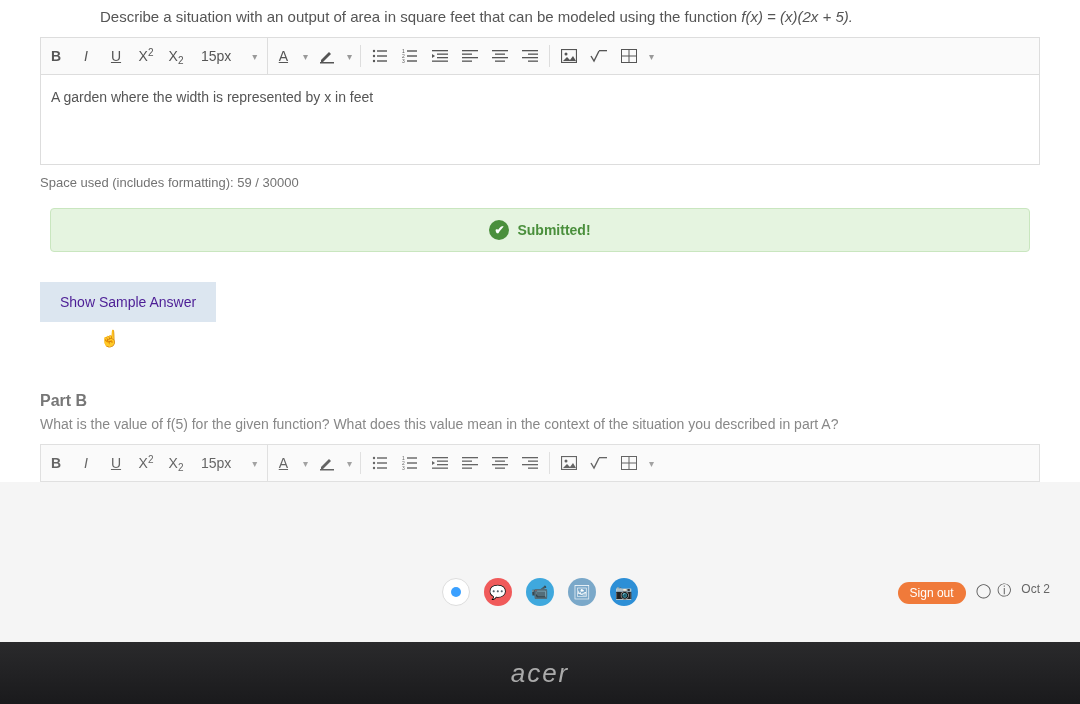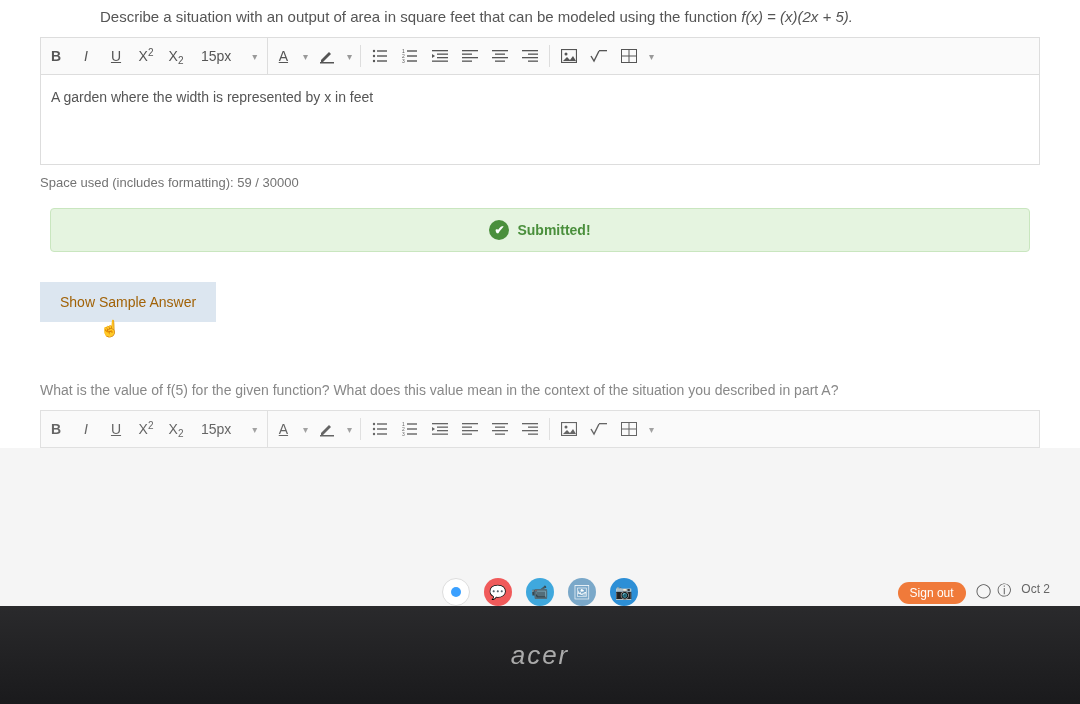--- a/index.html
+++ b/index.html
@@ -81,26 +81,26 @@
     margin: 0 10px 30px 10px;
   }
   .check {
     width: 20px; height: 20px; border-radius: 50%;
     background: #4a8f3c; color: #fff;
     display: flex; align-items: center; justify-content: center;
     font-size: 12px;
   }
   .sample-btn {
     background: #dce6f0;
-    color: #a16207;
+    color: #4c1d95;
     border: none;
     padding: 12px 20px;
     font-size: 14px;
     cursor: pointer;
-    margin-bottom: 1px;
+    margin-bottom: 11px;
   }
   .cursor-hand {
     position: relative;
     left: 60px;
     top: -4px;
     font-size: 16px;
     color: #666;
   }
   .part-b-block { margin-top: 40px; }
   .part-b-title {
@@ -152,21 +152,21 @@
     color: #555;
     font-size: 14px;
   }
   .date-lbl {
     color: #666;
     font-size: 12px;
   }
   .laptop-bezel {
     position: absolute;
     bottom: 0; left: 0; right: 0;
-    height: 98px;
+    height: 62px;
     background: linear-gradient(#2a2a2c, #1a1a1c);
     display: flex;
     align-items: center;
     justify-content: center;
   }
   .brand {
     color: #aaa;
     font-style: italic;
     font-size: 26px;
     letter-spacing: 2px;
@@ -298,20 +298,21 @@
 
   <div class="submitted-bar">
     <span class="check">✔</span>
     <span>Submitted!</span>
   </div>
 
   <button class="sample-btn">Show Sample Answer</button>
   <div class="cursor-hand">☝</div>
 
   <div class="part-b-block">
+    <div class="part-b-title">Part B</div>
     <div class="part-b-q">What is the value of f(5) for the given function? What does this value mean in the context of the situation you described in part A?</div>
 
     <div class="toolbar second">
       <div class="tb-btn">
           <b>B</b>
         </div>
       <div class="tb-btn">
           <i>I</i>
         </div>
       <div class="tb-btn">

